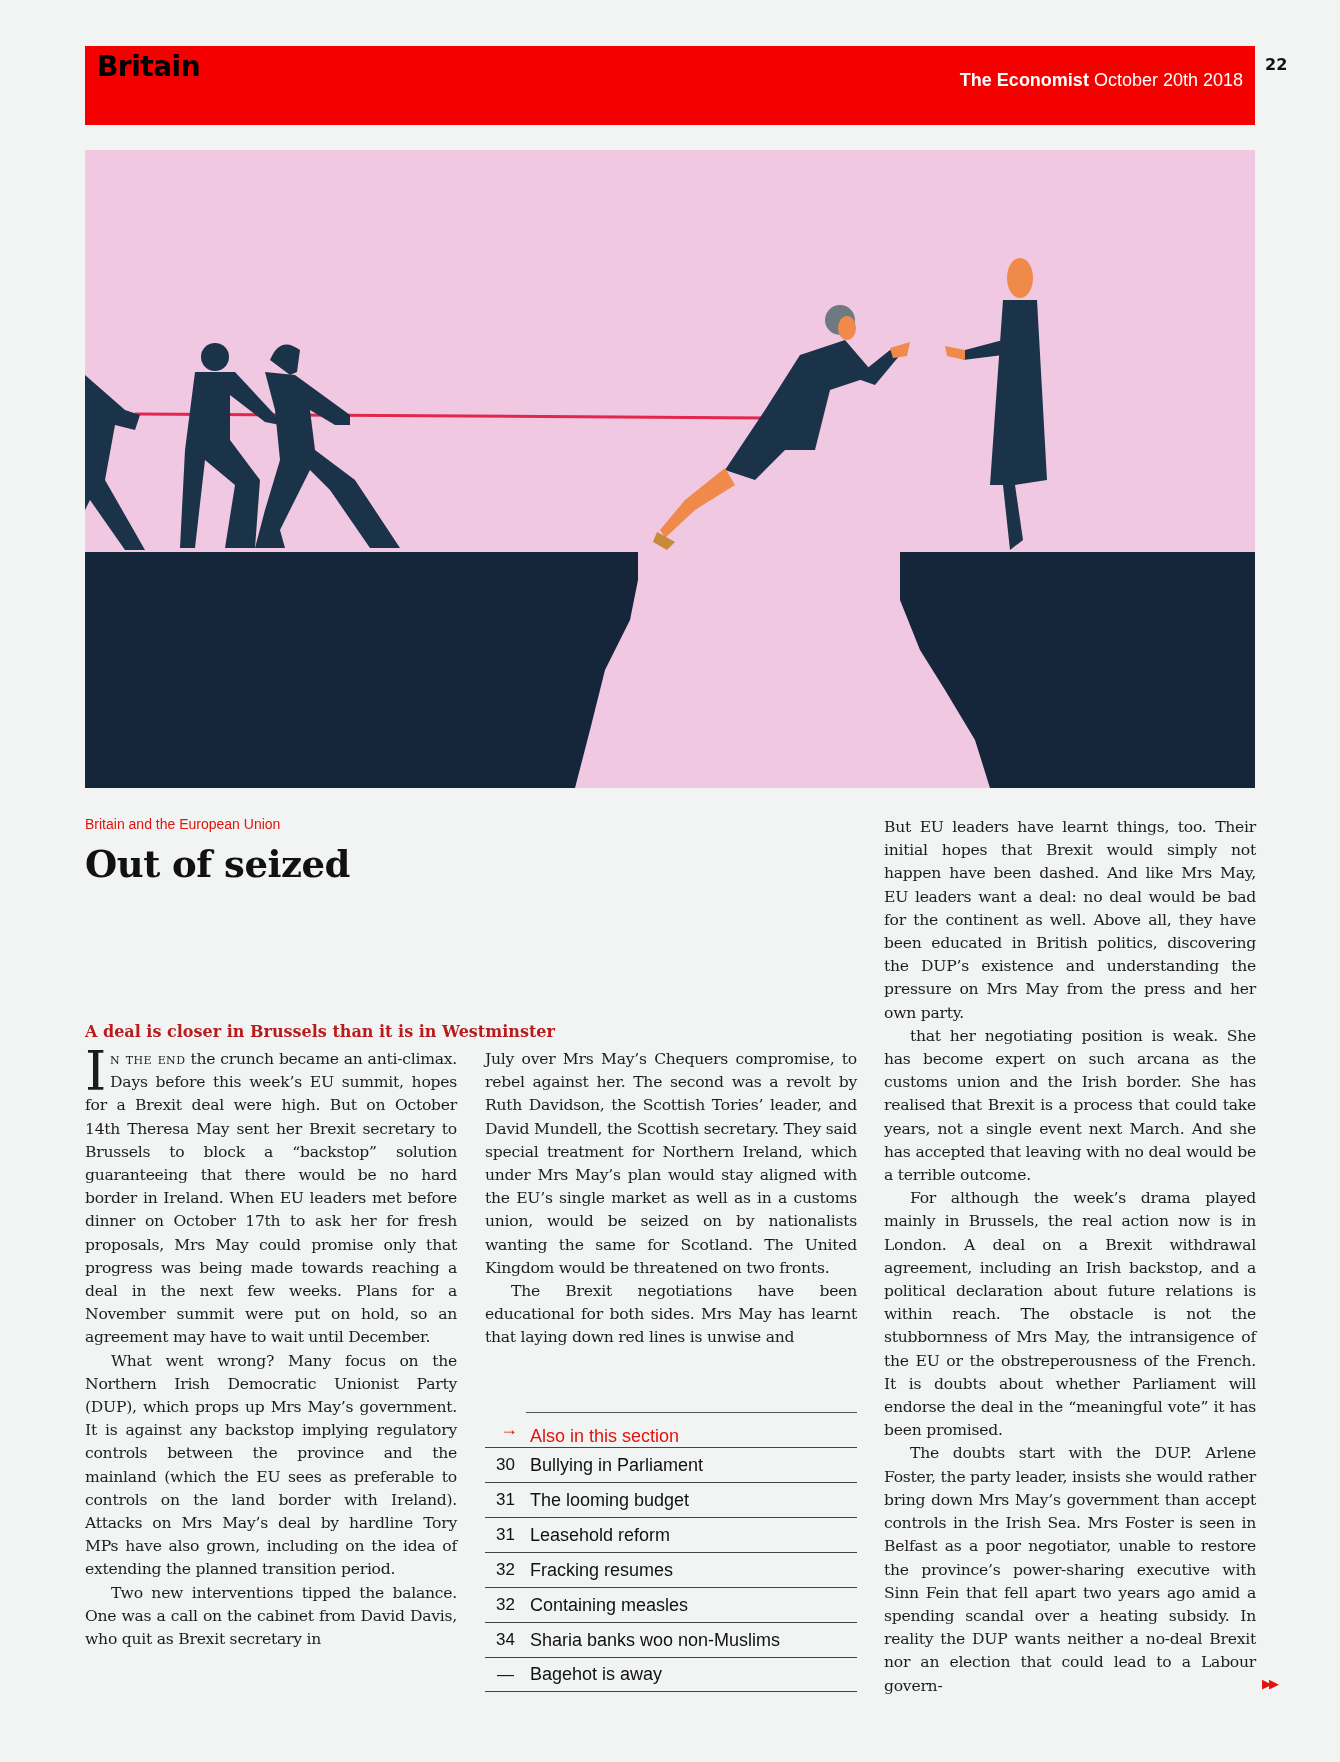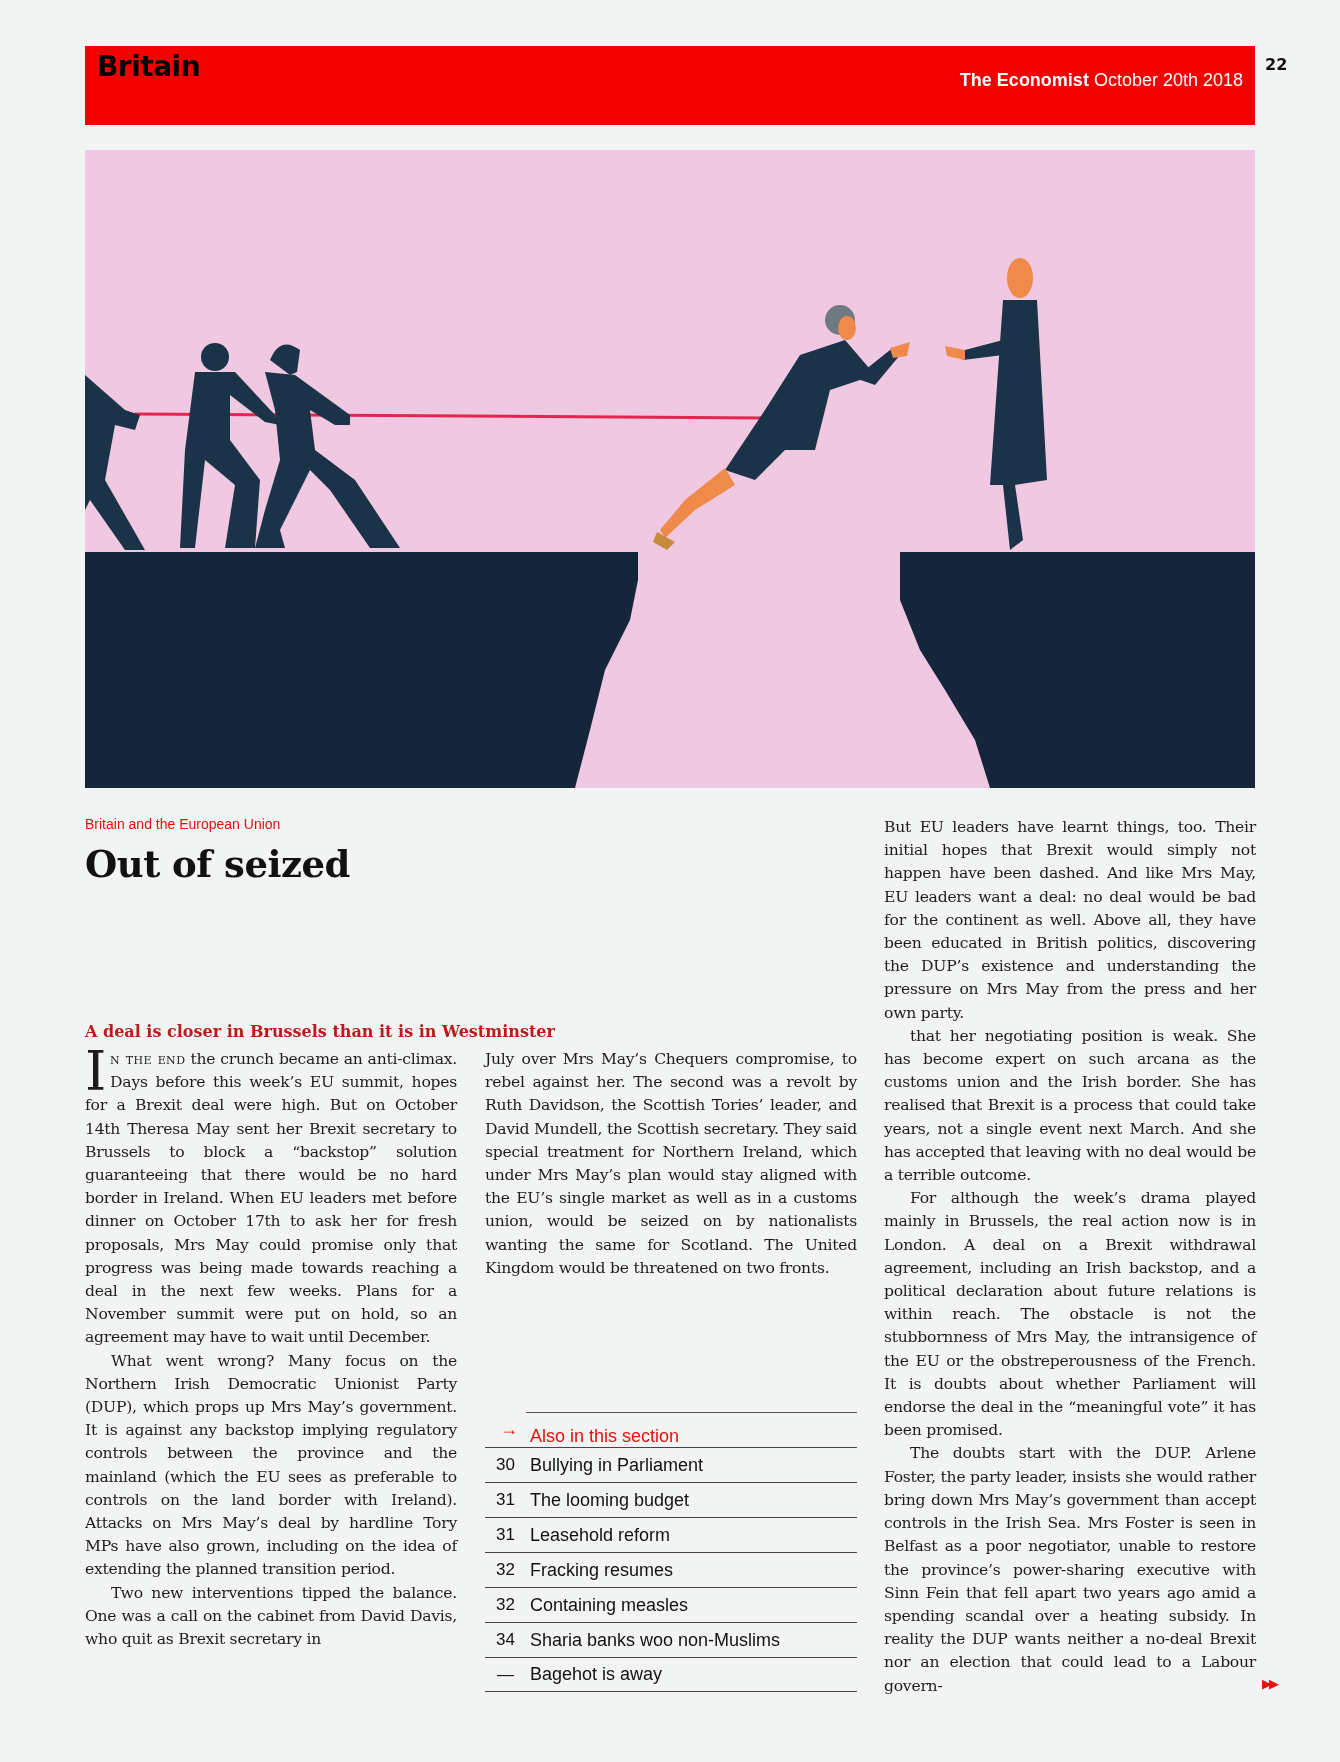--- a/index.html
+++ b/index.html
@@ -87,20 +87,21 @@
 <div class="rubric">A deal is closer in Brussels than it is in Westminster</div>
 
 <div class="col col1">
   <p><span class="dropcap">I</span><span class="sc">n the end</span><span> the crunch became an anti-climax. Days before this week’s EU summit, hopes for a Brexit deal were high. But on October 14th Theresa May sent her Brexit secretary to Brussels to block a “backstop” solution guaranteeing that there would be no hard border in Ireland. When EU leaders met before dinner on October 17th to ask her for fresh proposals, Mrs May could promise only that progress was being made towards reaching a deal in the next few weeks. Plans for a November summit were put on hold, so an agreement may have to wait until December.</span></p>
   <p>What went wrong? Many focus on the Northern Irish Democratic Unionist Party (DUP), which props up Mrs May’s government. It is against any backstop implying regulatory controls between the province and the mainland (which the EU sees as preferable to controls on the land border with Ireland). Attacks on Mrs May’s deal by hardline Tory MPs have also grown, including on the idea of extending the planned transition period.</p>
   <p>Two new interventions tipped the balance. One was a call on the cabinet from David Davis, who quit as Brexit secretary in</p>
 </div>
 
 <div class="col col2">
   <p>July over Mrs May’s Chequers compromise, to rebel against her. The second was a revolt by Ruth Davidson, the Scottish Tories’ leader, and David Mundell, the Scottish secretary. They said special treatment for Northern Ireland, which under Mrs May’s plan would stay aligned with the EU’s single market as well as in a customs union, would be seized on by nationalists wanting the same for Scotland. The United Kingdom would be threatened on two fronts.</p>
+  <p>The Brexit negotiations have been educational for both sides. Mrs May has learnt that laying down red lines is unwise and</p>
 </div>
 
 <div class="also">
   <div class="also-head-wrap">
     <span class="also-arrow">→</span>
     <div class="also-head">
       <span class="also-title">Also in this section</span>
     </div>
   </div>
   <div class="also-row">

